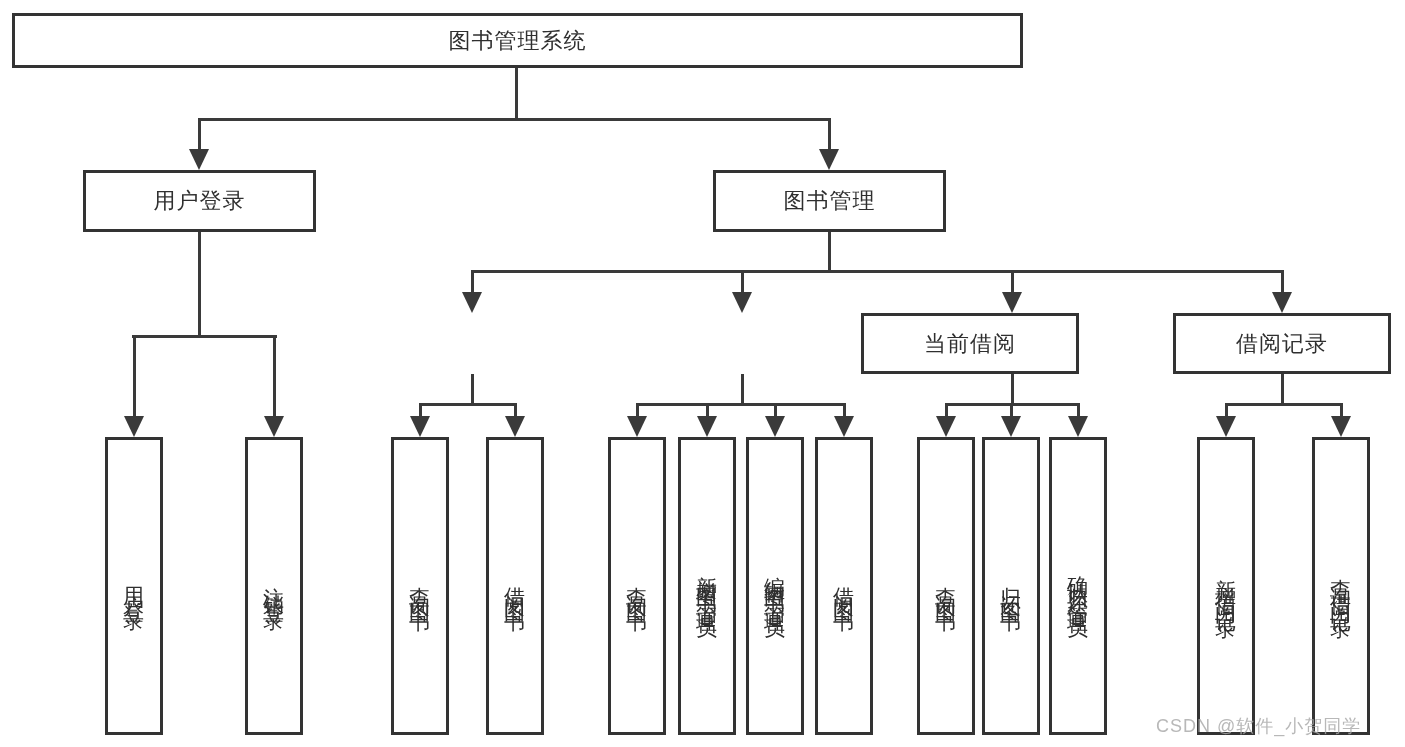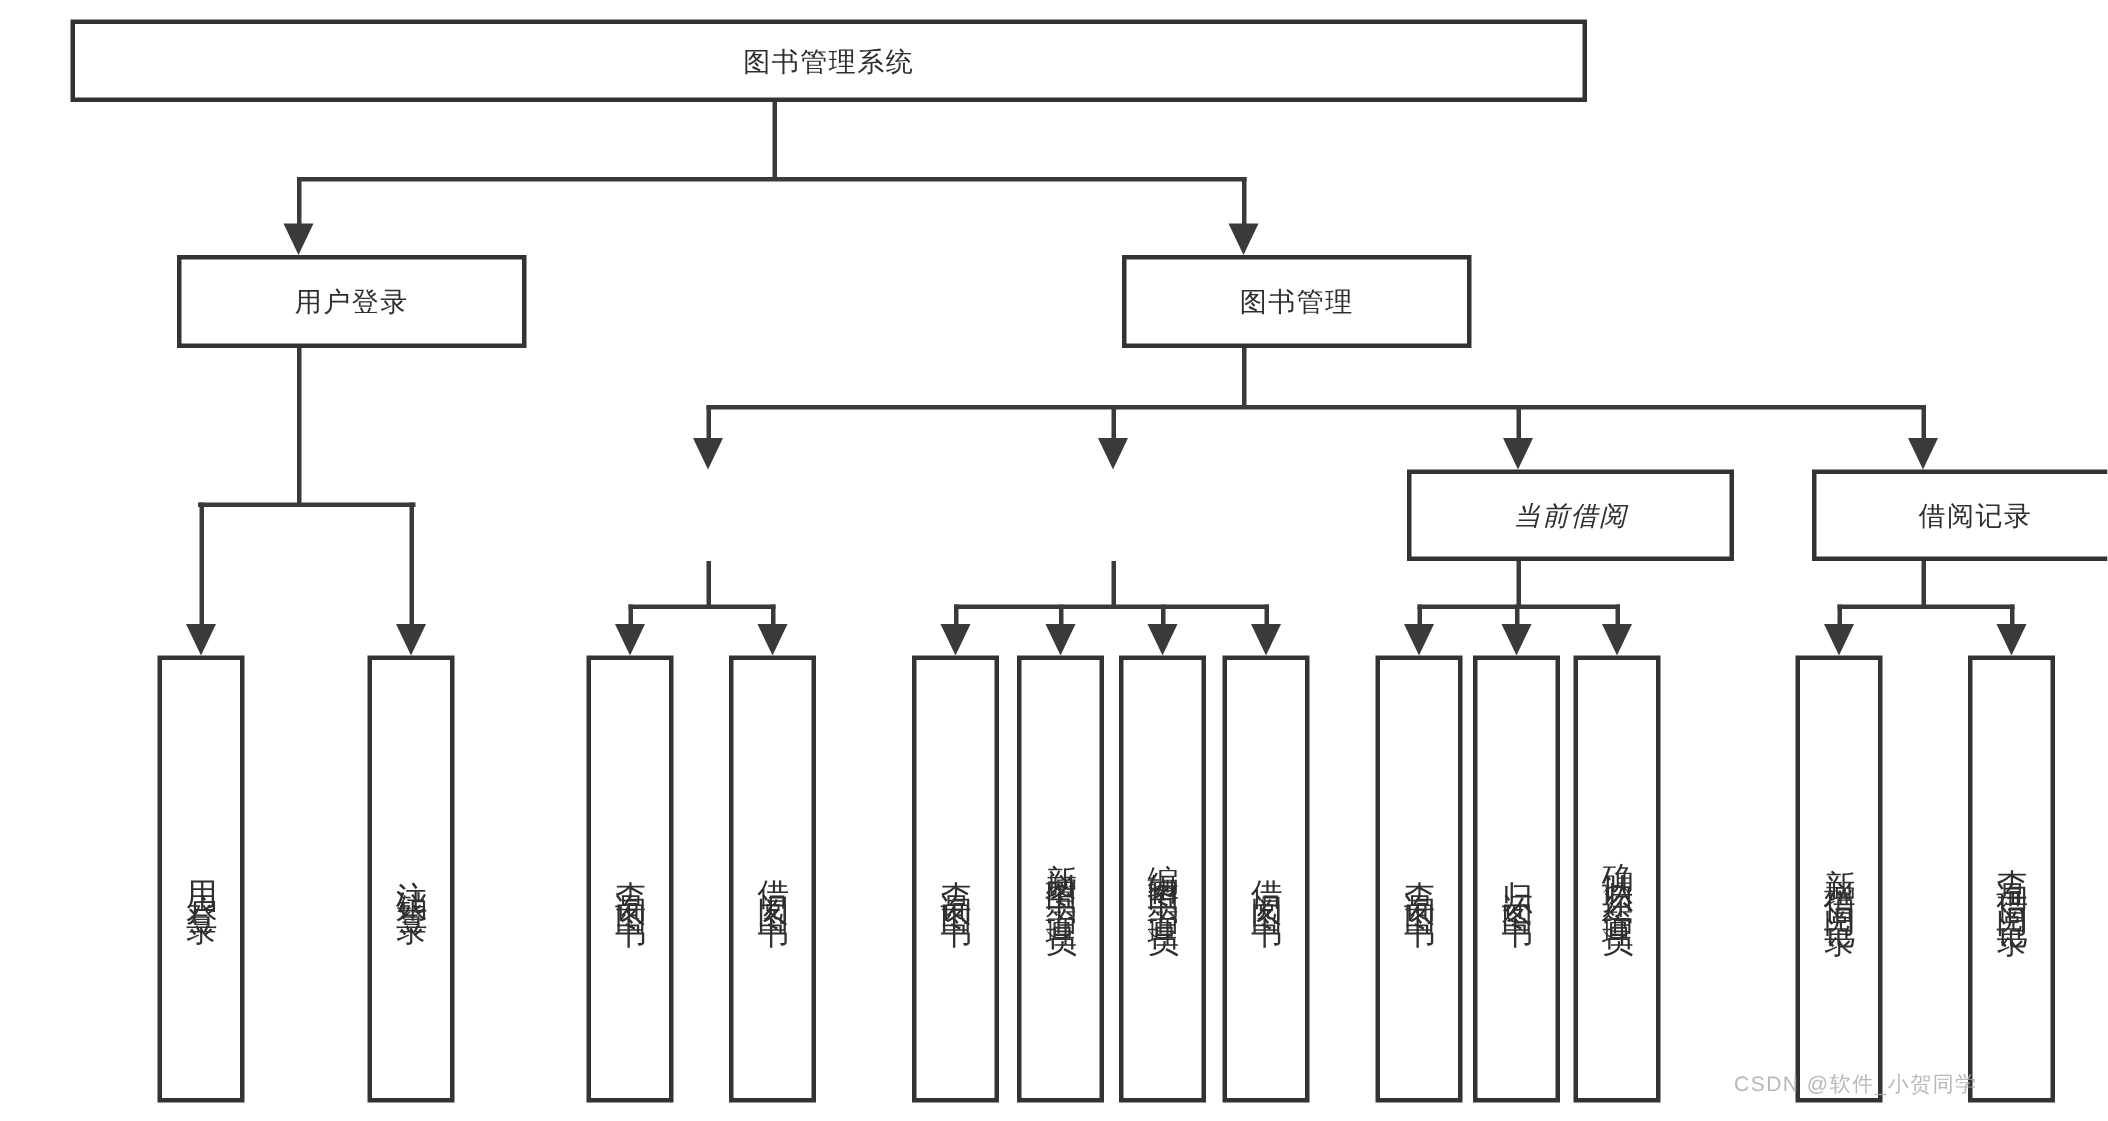--- a/index.html
+++ b/index.html
@@ -5,35 +5,35 @@
   html,body{margin:0;padding:0;background:#ffffff;}
   #stage{
     position:relative;width:1405px;height:747px;background:#ffffff;overflow:hidden;
     font-family:"Liberation Sans","DejaVu Sans",sans-serif;
   }
   .box{
     position:absolute;border:3px solid #333333;background:#ffffff;
     box-sizing:border-box;display:flex;align-items:center;justify-content:center;
     color:#2f2f2f;
   }
-  .hbox{font-size:18px;letter-spacing:1px;margin-left:35px;}
+  .hbox{font-size:22px;letter-spacing:1px;}
   .vbox span{
     writing-mode:vertical-rl;text-orientation:mixed;
     font-size:21px;letter-spacing:8px;color:#2f2f2f;line-height:1;
   }
   .vbox.long span{letter-spacing:6px;}
   .line{position:absolute;background:#3a3a3a;}
   .arrow{
     position:absolute;width:0;height:0;
     border-left:10px solid transparent;border-right:10px solid transparent;
     border-top:21px solid #3a3a3a;
   }
   .watermark{
     position:absolute;left:1156px;top:714px;z-index:5;
-    font-size:14px;color:rgba(168,168,168,0.82);white-space:nowrap;
+    font-size:18px;color:rgba(168,168,168,0.82);white-space:nowrap;
     letter-spacing:1px;
   }
 </style>
 </head>
 <body>
 
 <div id="stage">
 
   <div class="box hbox" style="left:12px;top:13px;width:1011px;height:55px;">
     <span>图书管理系统</span>
@@ -64,21 +64,21 @@
   <div class="line" style="left:471px;top:270px;width:813px;height:3px;"></div>
   <div class="line" style="left:471px;top:270px;width:3px;height:24px;"></div>
   <div class="arrow" style="left:462px;top:292px;"></div>
   <div class="line" style="left:741px;top:270px;width:3px;height:24px;"></div>
   <div class="arrow" style="left:732px;top:292px;"></div>
   <div class="line" style="left:1011px;top:270px;width:3px;height:24px;"></div>
   <div class="arrow" style="left:1002px;top:292px;"></div>
   <div class="line" style="left:1281px;top:270px;width:3px;height:24px;"></div>
   <div class="arrow" style="left:1272px;top:292px;"></div>
 
-  <div class="box hbox" style="left:903px;top:313px;width:218px;height:61px;font-style:italic;">
+  <div class="box hbox" style="left:861px;top:313px;width:218px;height:61px;">
     <span>当前借阅</span>
   </div>
   <div class="box hbox" style="left:1173px;top:313px;width:218px;height:61px;">
     <span>借阅记录</span>
   </div>
 
   <div class="line" style="left:471px;top:374px;width:3px;height:31px;"></div>
   <div class="line" style="left:419px;top:403px;width:98px;height:3px;"></div>
   <div class="line" style="left:419px;top:403px;width:3px;height:15px;"></div>
   <div class="arrow" style="left:410px;top:416px;"></div>

